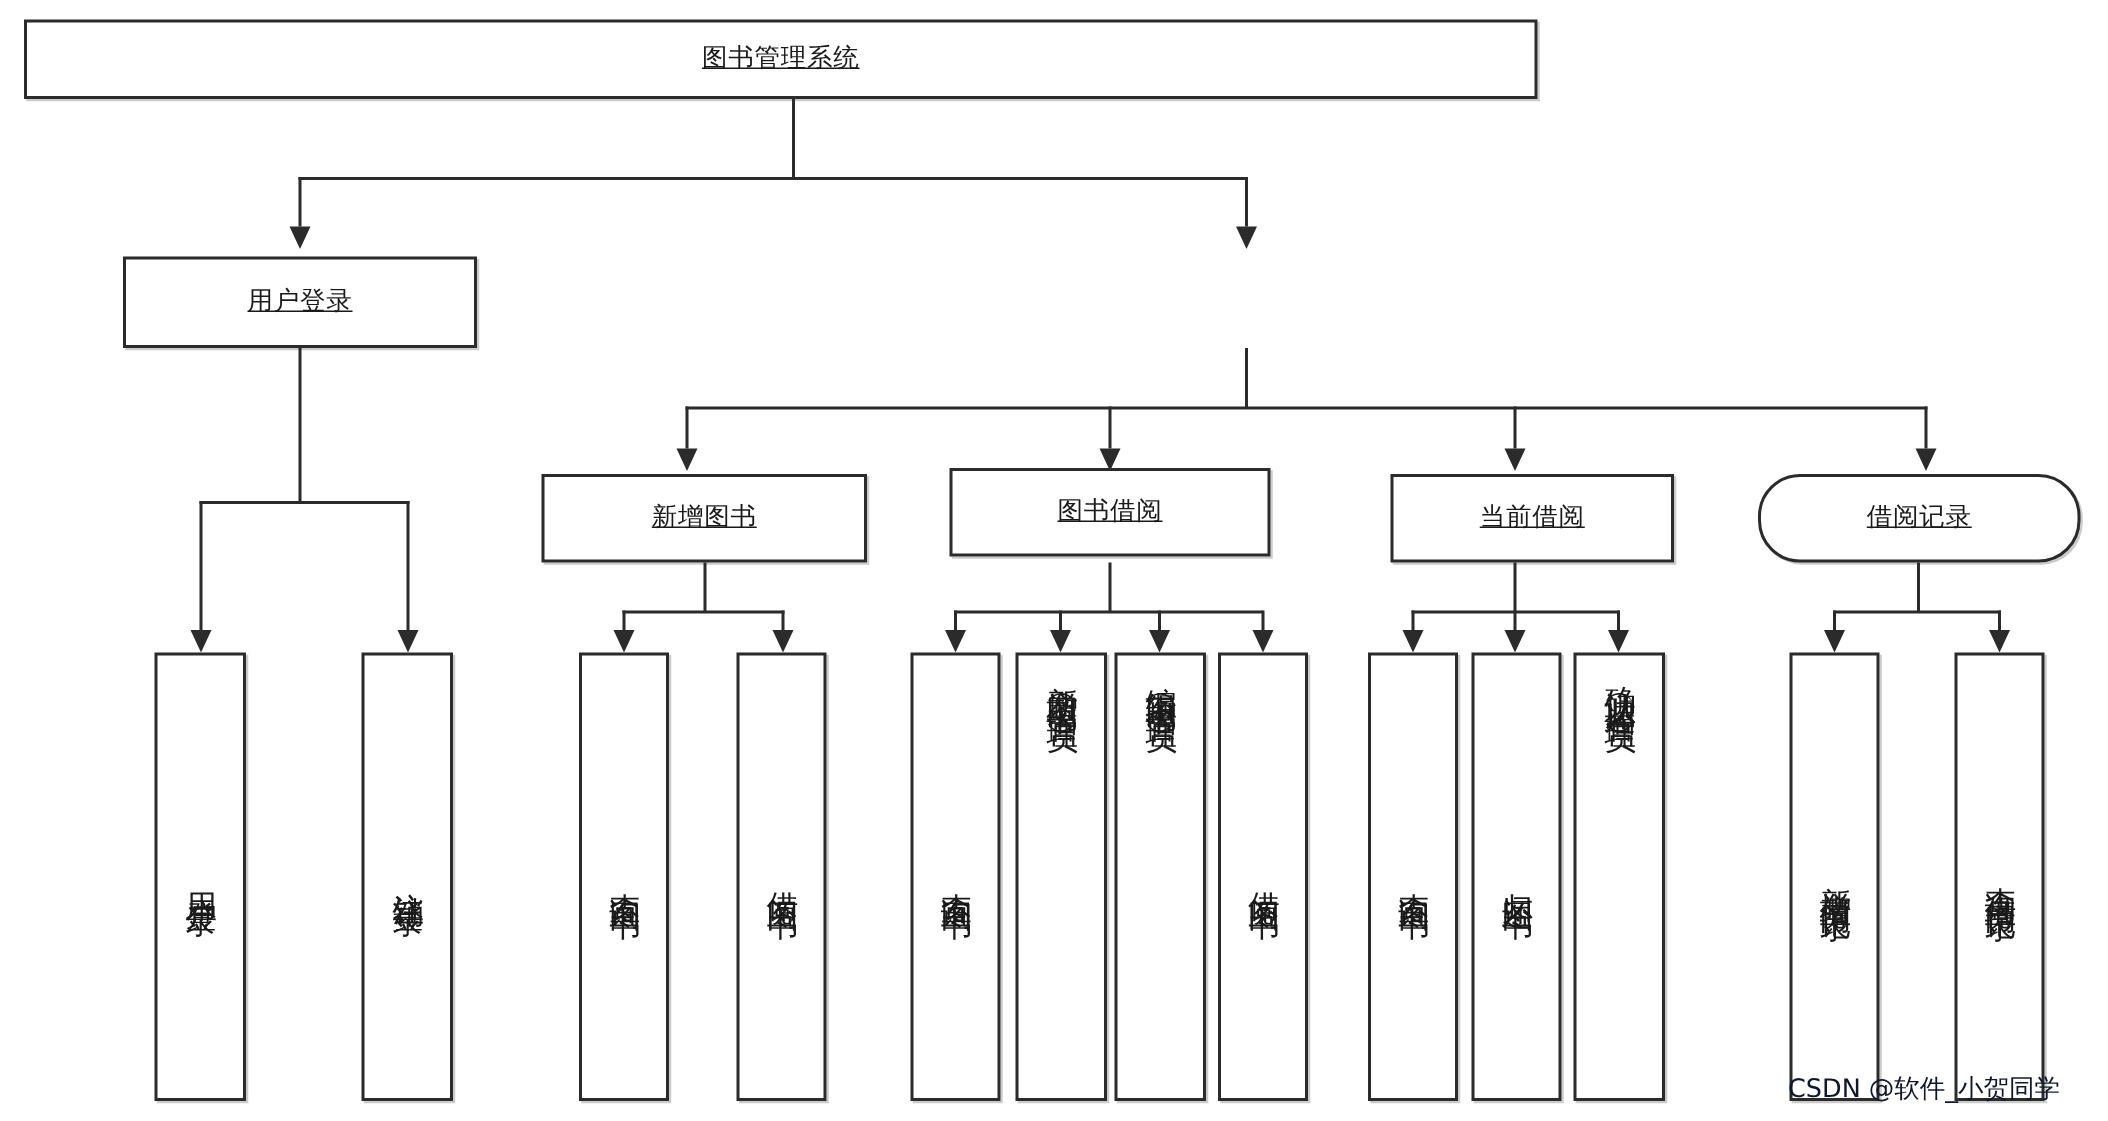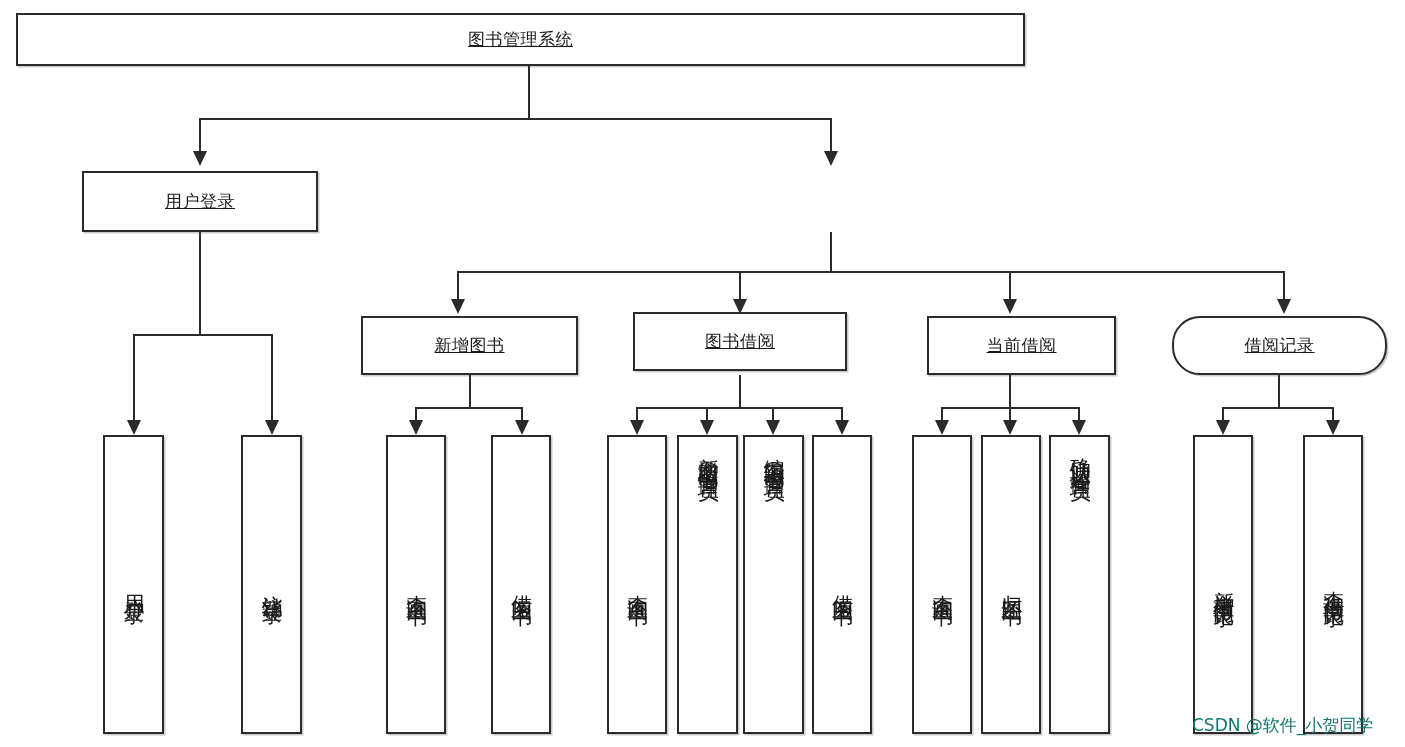--- a/index.html
+++ b/index.html
@@ -73,21 +73,21 @@
     height: 0;
     border-left: 7px solid transparent;
     border-right: 7px solid transparent;
     border-top: 15px solid #2b2b2b;
   }
 
   
   #watermark {
     position: absolute;
     font-size: 17px;
-    color: #0f766e;
+    color: #0f172a;
     white-space: nowrap;
     user-select: none;
   }
 </style>
 </head>
 <body>
 
 <div id="canvas">
 
   <div class="node h" style="left:16px; top:13px; width:1009px; height:53px;">

